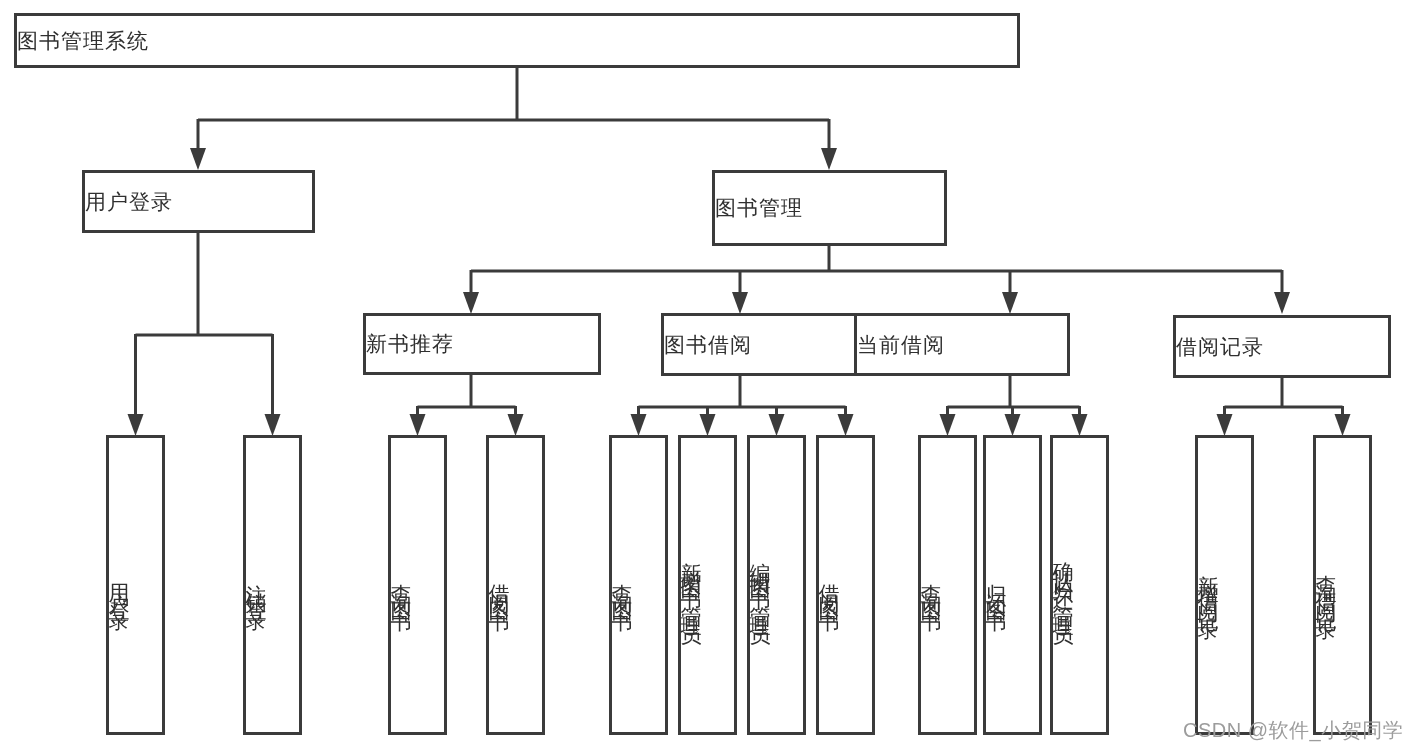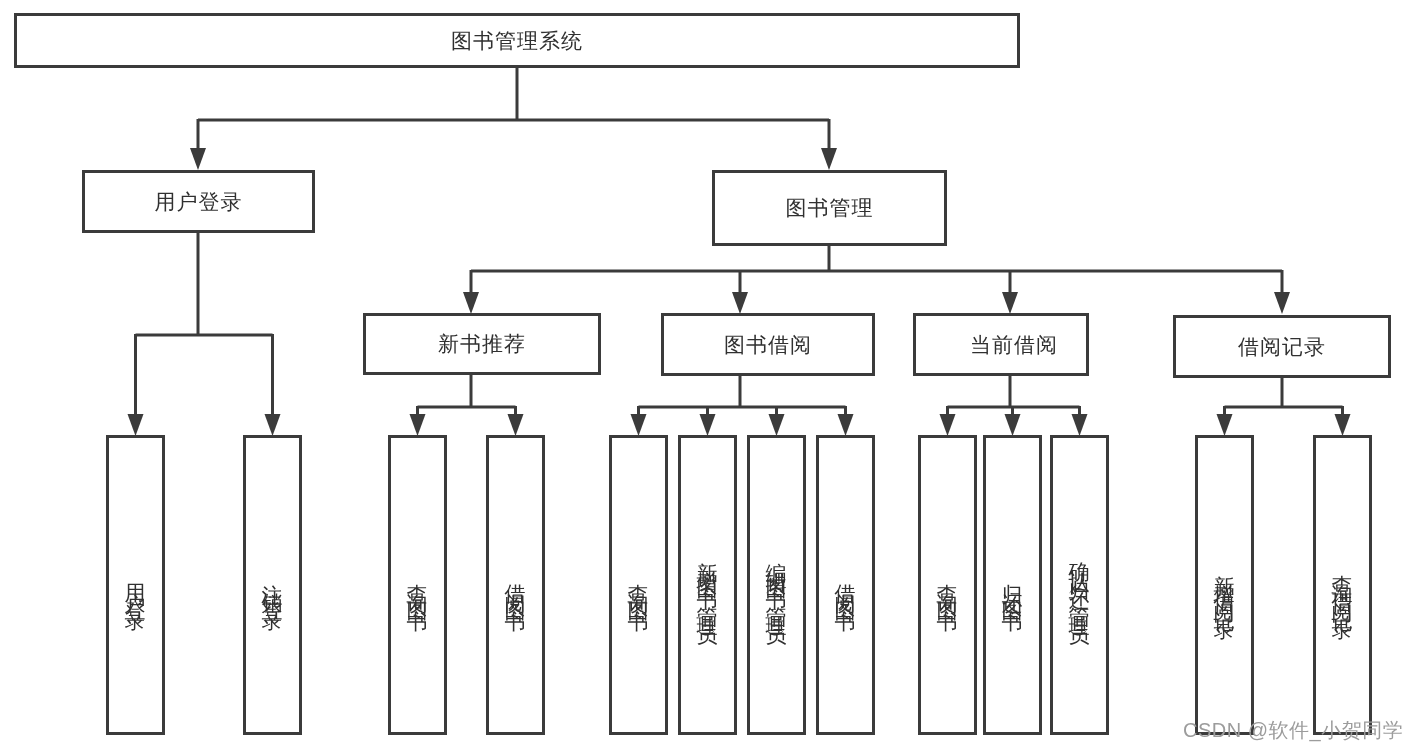--- a/index.html
+++ b/index.html
@@ -30,21 +30,21 @@
     fill: #3b3b3b;
     stroke: none;
   }
   .node {
     position: absolute;
     box-sizing: border-box;
     background: #ffffff;
     border: 3px solid #3b3b3b;
     display: flex;
     align-items: center;
-    justify-content: center;
+    justify-content: flex-start;
     z-index: 1;
   }
   .node span {
     color: #303030;
     font-size: 21px;
     letter-spacing: 1px;
     white-space: nowrap;
   }
   .node.v span {
     writing-mode: vertical-rl;
@@ -155,21 +155,21 @@
   <div class="node h" style="left:712px; top:170px; width:235px; height:76px;">
     <span>图书管理</span>
   </div>
 
   <div class="node h" style="left:363px; top:313px; width:238px; height:62px;">
     <span>新书推荐</span>
   </div>
   <div class="node h" style="left:633px; top:313px; width:214px; height:63px;margin-left:28px;">
     <span>图书借阅</span>
   </div>
-  <div class="node h" style="left:913px; top:313px; width:176px; height:63px;padding-left:26px;">
+  <div class="node h" style="left:854px; top:313px; width:216px; height:63px;">
     <span>当前借阅</span>
   </div>
   <div class="node h" style="left:1173px; top:315px; width:218px; height:63px;">
     <span>借阅记录</span>
   </div>
 
   <div class="node v" style="left:106px; top:435px; width:59px; height:300px;">
     <span>用户登录</span>
   </div>
   <div class="node v" style="left:243px; top:435px; width:59px; height:300px;">

